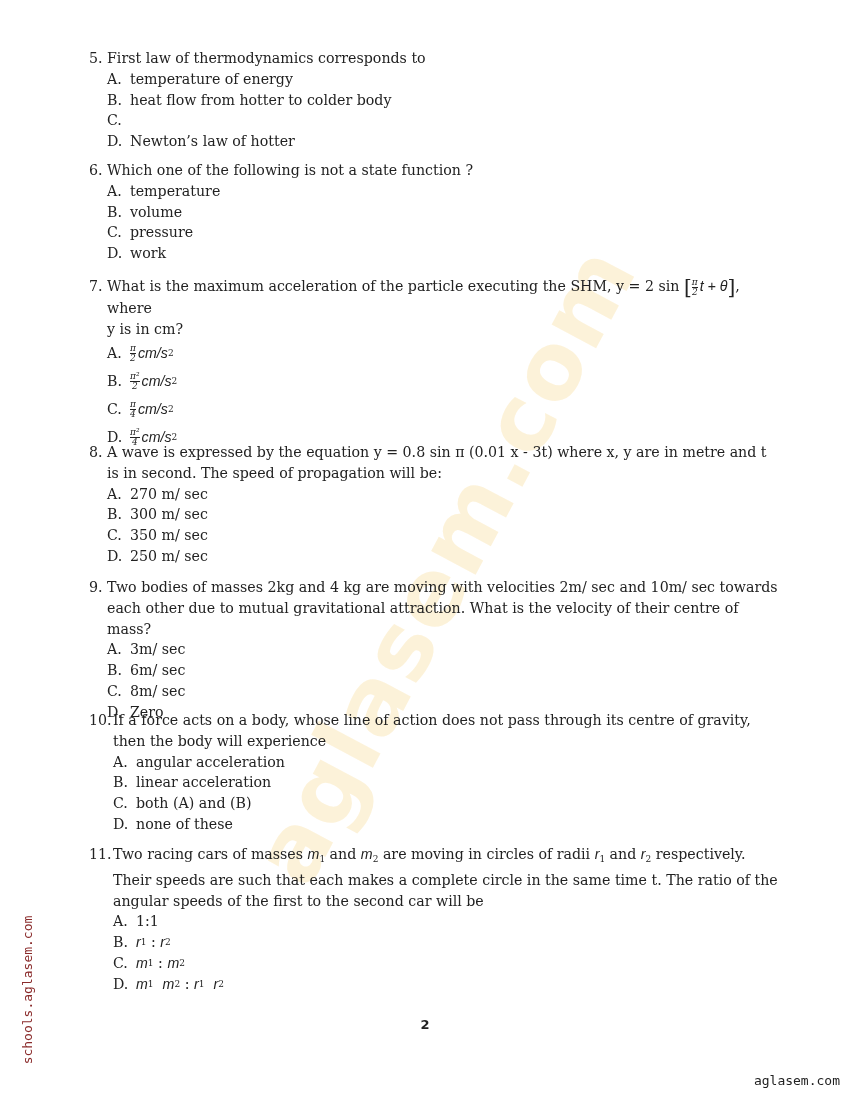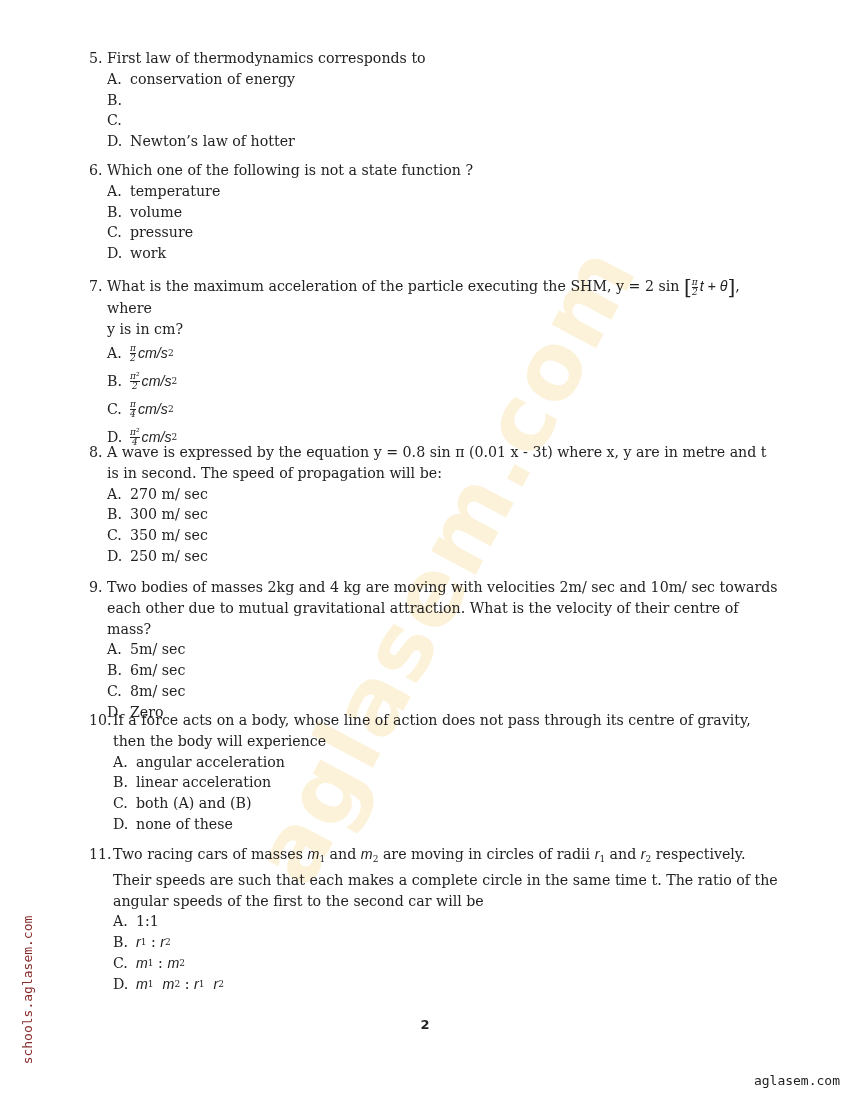--- a/index.html
+++ b/index.html
@@ -41,24 +41,25 @@
   <div class="watermark">aglasem.com</div>
 
   <div class="q" style="top:48px;">
     <div class="stem">
         <span class="num">5.</span>
         <span class="stem-text">First law of thermodynamics corresponds to</span>
       </div>
     <div class="opts">
       <div class="opt">
           <span class="letter">A.</span>
-          <span>conservation of energy</span>
-        </div>
-      <div class="opt">
-          <span class="letter">B.</span>
+          <span>temperature of energy</span>
+        </div>
+      <div class="opt">
+          <span class="letter">B.</span>
+          <span>heat flow from hotter to colder body</span>
         </div>
       <div class="opt">
           <span class="letter">C.</span>
         </div>
       <div class="opt">
           <span class="letter">D.</span>
           <span>Newton’s law of hotter</span>
         </div>
     </div>
   </div>
@@ -170,21 +171,21 @@
   </div>
 
   <div class="q" style="top:577px;">
     <div class="stem">
         <span class="num">9.</span>
         <span class="stem-text">Two bodies of masses 2kg and 4 kg are moving with velocities 2m/ sec and 10m/ sec towards each other due to mutual gravitational attraction. What is the velocity of their centre of mass?</span>
       </div>
     <div class="opts">
       <div class="opt">
           <span class="letter">A.</span>
-          <span>5m/ sec</span>
+          <span>3m/ sec</span>
         </div>
       <div class="opt">
           <span class="letter">B.</span>
           <span>6m/ sec</span>
         </div>
       <div class="opt">
           <span class="letter">C.</span>
           <span>8m/ sec</span>
         </div>
       <div class="opt">

